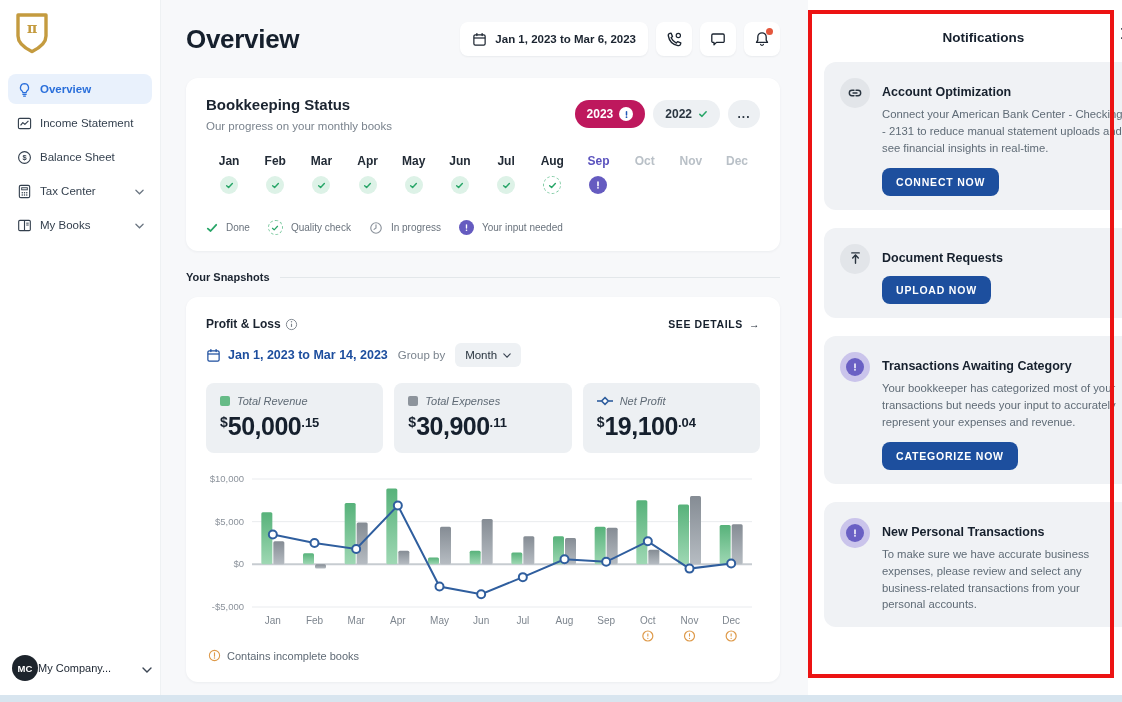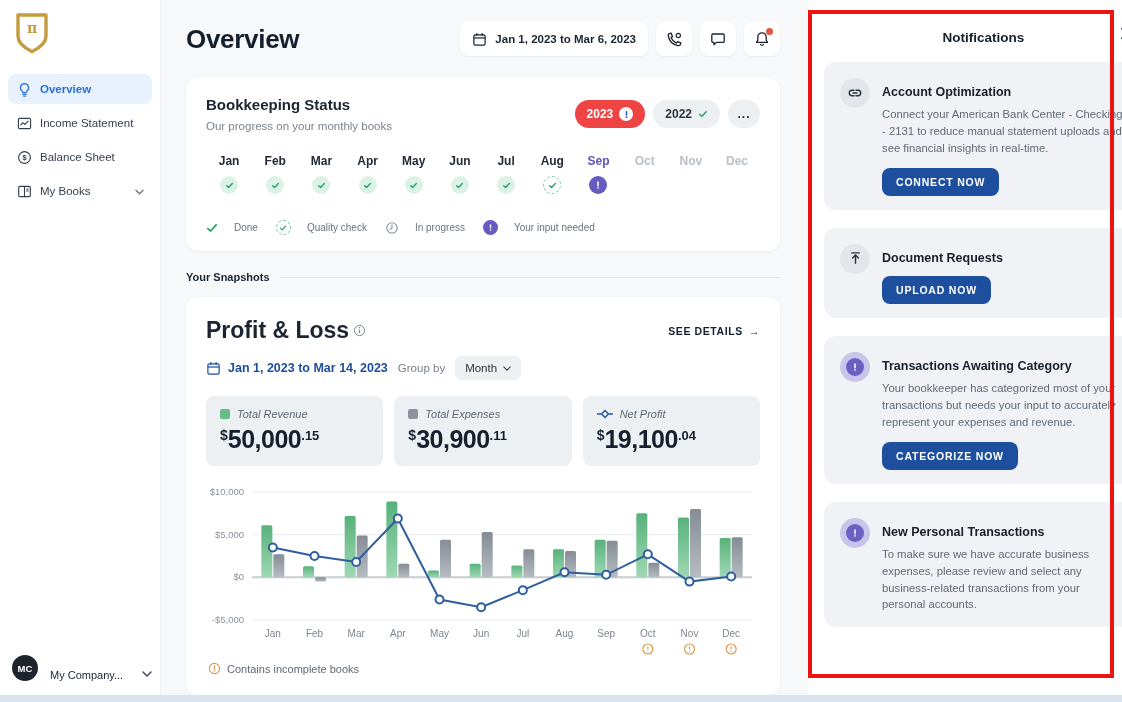--- a/index.html
+++ b/index.html
@@ -8,70 +8,70 @@
 
   
   .sidebar { position:absolute; left:0; top:0; width:161px; height:695px; background:#fff; border-right:1px solid #eef1f3; }
   .logo { margin:12px 0 0 14px; }
   .nav { margin-top:16px; display:flex; flex-direction:column; gap:4px; padding:0 8px; }
   .nav-item { display:flex; align-items:center; gap:8px; padding:7px 8px; border-radius:8px; font-size:11.5px; color:#333f4d; cursor:pointer; }
   .nav-item .ni-icon { width:16px; height:16px; display:flex; align-items:center; justify-content:center; color:#3c4document violet654; }
   .nav-item.active { background:#e9f1fc; color:#2a6fdb; font-weight:bold; }
   .nav-item.active .ni-icon { color:#2a6fdb; }
   .nav-item .chev { margin-left:auto; color:#6b7682; }
-  .account { position:absolute; bottom:14px; left:12px; display:flex; align-items:flex-end; gap:12px; width:140px; }
+  .account { position:absolute; bottom:14px; left:12px; display:flex; align-items:center; gap:0; width:140px; }
   .avatar { width:26px; height:26px; border-radius:50%; background:#1d242c; color:#fff; font-size:9.5px; font-weight:bold; display:flex; align-items:center; justify-content:center; }
   .account-name { font-size:11px; font-weight:normal; color:#1b2430; }
   .account .chev { margin-left:auto; color:#3c4654; }
 
   
   .main { position:absolute; left:161px; top:0; width:647px; height:695px; }
   .header-row { display:flex; align-items:center; padding:22px 28px 0 25px; }
   .page-title { font-size:26px; font-weight:bold; letter-spacing:-0.3px; color:#16202d; }
   .header-actions { margin-left:auto; display:flex; align-items:center; gap:8px; }
   .date-btn { height:34px; background:#fff; border-radius:8px; display:flex; align-items:center; gap:8px; padding:0 12px; font-size:11.5px; font-weight:bold; color:#1b2430; box-shadow:0 1px 2px rgba(20,30,50,.06); cursor:pointer; }
   .icon-btn { width:36px; height:34px; background:#fff; border-radius:8px; display:flex; align-items:center; justify-content:center; box-shadow:0 1px 2px rgba(20,30,50,.06); cursor:pointer; position:relative; color:#1b2430; }
   .dot { position:absolute; top:6px; right:7px; width:7px; height:7px; border-radius:50%; background:#e4573d; }
 
   .card { background:#fff; border-radius:12px; box-shadow:0 1px 3px rgba(20,30,50,.05); margin:0 28px 0 25px; }
   .bk-card { margin-top:22px; padding:18px 20px 16px; }
   .bk-head { display:flex; align-items:center; }
   .bk-title { font-size:15px; font-weight:bold; }
   .bk-sub { font-size:11.5px; color:#7a838d; margin-top:7px; }
   .pills { margin-left:auto; display:flex; gap:8px; align-items:center; }
   .pill { height:28px; border-radius:15px; display:flex; align-items:center; gap:6px; padding:0 12px; font-size:12px; font-weight:bold; cursor:pointer; }
-  .pill.active { background:#ef4444; color:#fff; }
+  .pill.active { background:#be185d; color:#fff; }
   .pill.plain { background:#edf0f3; color:#2a3540; }
   .pill-alert-badge { width:14px; height:14px; border-radius:50%; background:#fff; display:flex; align-items:center; justify-content:center; }
   .pill-more { width:32px; justify-content:center; padding:0; letter-spacing:1px; }
 
   .months { display:flex; margin-top:22px; }
   .month-cell { flex:1; display:flex; flex-direction:column; align-items:center; gap:8px; cursor:pointer; }
   .month-label { font-size:12px; font-weight:bold; color:#222b36; }
   .month-label.input-needed { color:#5b53be; }
   .month-label.none { color:#b9c0c7; font-weight:bold; }
   .month-icon { width:18px; height:18px; border-radius:50%; display:flex; align-items:center; justify-content:center; }
   .month-icon.done { background:#ddf2e7; }
   .month-icon.quality-check { border:1.4px dashed #7cc9a0; }
   .month-icon.input-needed { background:#655bc0; }
   .month-icon.none { visibility:hidden; }
 
   .legend { display:flex; gap:18px; align-items:center; margin-top:26px; }
-  .legend-item { display:flex; align-items:center; gap:16px; font-size:10px; color:#6a737d; }
+  .legend-item { display:flex; align-items:center; gap:8px; font-size:10px; color:#6a737d; }
   .legend-badge { width:15px; height:15px; border-radius:50%; display:flex; align-items:center; justify-content:center; }
   .legend-badge.quality { border:1.2px dashed #7cc9a0; }
   .legend-badge.alert { background:#655bc0; }
 
   .snapshots-row { display:flex; align-items:center; gap:10px; margin:20px 28px 14px 25px; }
   .snapshots-label { font-size:11px; font-weight:bold; color:#1b2430; white-space:nowrap; }
   .snapshots-divider { flex:1; height:1px; background:#e3e7ea; }
 
   .pl-card { padding:20px 20px 10px; }
   .pl-head { display:flex; align-items:center; }
-  .pl-title { font-size:23px; font-weight:bold; display:flex; align-items:center; gap:4px; }
+  .pl-title { font-size:12px; font-weight:bold; display:flex; align-items:center; gap:4px; }
   .see-details { margin-left:auto; font-size:10.5px; font-weight:bold; letter-spacing:0.6px; display:flex; align-items:center; gap:6px; cursor:pointer; color:#16202d; }
   .pl-daterow { display:flex; align-items:center; gap:10px; margin-top:12px; }
   .pl-date { display:flex; align-items:center; gap:7px; font-size:12.5px; font-weight:bold; color:#1d4e9e; cursor:pointer; }
   .groupby-label { font-size:11.5px; color:#7a838d; margin-left:0; }
   .groupby-pill { background:#eef1f4; border-radius:6px; height:24px; display:flex; align-items:center; gap:6px; padding:0 10px; font-size:11.5px; color:#2a3540; cursor:pointer; }
 
   .metrics { display:flex; gap:11px; margin-top:16px; }
   .metric { flex:1; background:#edf0f3; border-radius:8px; padding:12px 14px 12px; }
   .metric-label { display:flex; align-items:center; gap:7px; font-size:11px; color:#5f6a75;font-style:italic; }
   .sw { width:10px; height:10px; border-radius:2px; }
@@ -136,20 +136,40 @@
       <span>Income Statement</span>
     </div>
     <div class="nav-item">
       <span class="ni-icon">
         <svg width="15" height="15" viewBox="0 0 16 16">
             <circle cx="8" cy="8" r="6.3" fill="none" stroke="currentColor" stroke-width="1.2"></circle>
             <text x="8" y="11" text-anchor="middle" font-size="8" font-weight="bold" fill="currentColor" font-family="Liberation Sans,sans-serif">$</text>
           </svg>
       </span>
       <span>Balance Sheet</span>
+    </div>
+    <div class="nav-item">
+      <span class="ni-icon">
+        <svg width="15" height="15" viewBox="0 0 16 16">
+            <rect x="2.5" y="1.5" width="11" height="13" rx="1.5" fill="none" stroke="currentColor" stroke-width="1.2"></rect>
+            <rect x="5" y="4" width="6" height="2.2" fill="none" stroke="currentColor" stroke-width="1"></rect>
+            <circle cx="5.6" cy="9.3" r=".8" fill="currentColor"></circle>
+            <circle cx="8" cy="9.3" r=".8" fill="currentColor"></circle>
+            <circle cx="10.4" cy="9.3" r=".8" fill="currentColor"></circle>
+            <circle cx="5.6" cy="11.8" r=".8" fill="currentColor"></circle>
+            <circle cx="8" cy="11.8" r=".8" fill="currentColor"></circle>
+            <circle cx="10.4" cy="11.8" r=".8" fill="currentColor"></circle>
+          </svg>
+      </span>
+      <span>Tax Center</span>
+      <span class="chev">
+        <svg width="9" height="6" viewBox="0 0 10 6">
+            <polyline points="1,1 5,5 9,1" fill="none" stroke="currentColor" stroke-width="1.4" stroke-linecap="round"></polyline>
+          </svg>
+      </span>
     </div>
     <div class="nav-item">
       <span class="ni-icon">
         <svg width="15" height="15" viewBox="0 0 16 16">
             <rect x="1.8" y="2.5" width="12.4" height="11" rx="1.3" fill="none" stroke="currentColor" stroke-width="1.2"></rect>
             <line x1="8" y1="2.5" x2="8" y2="13.5" stroke="currentColor" stroke-width="1.2"></line>
             <line x1="9.8" y1="5.5" x2="12.5" y2="5.5" stroke="currentColor" stroke-width="1"></line>
             <line x1="9.8" y1="7.5" x2="12.5" y2="7.5" stroke="currentColor" stroke-width="1"></line>
           </svg>
       </span>

